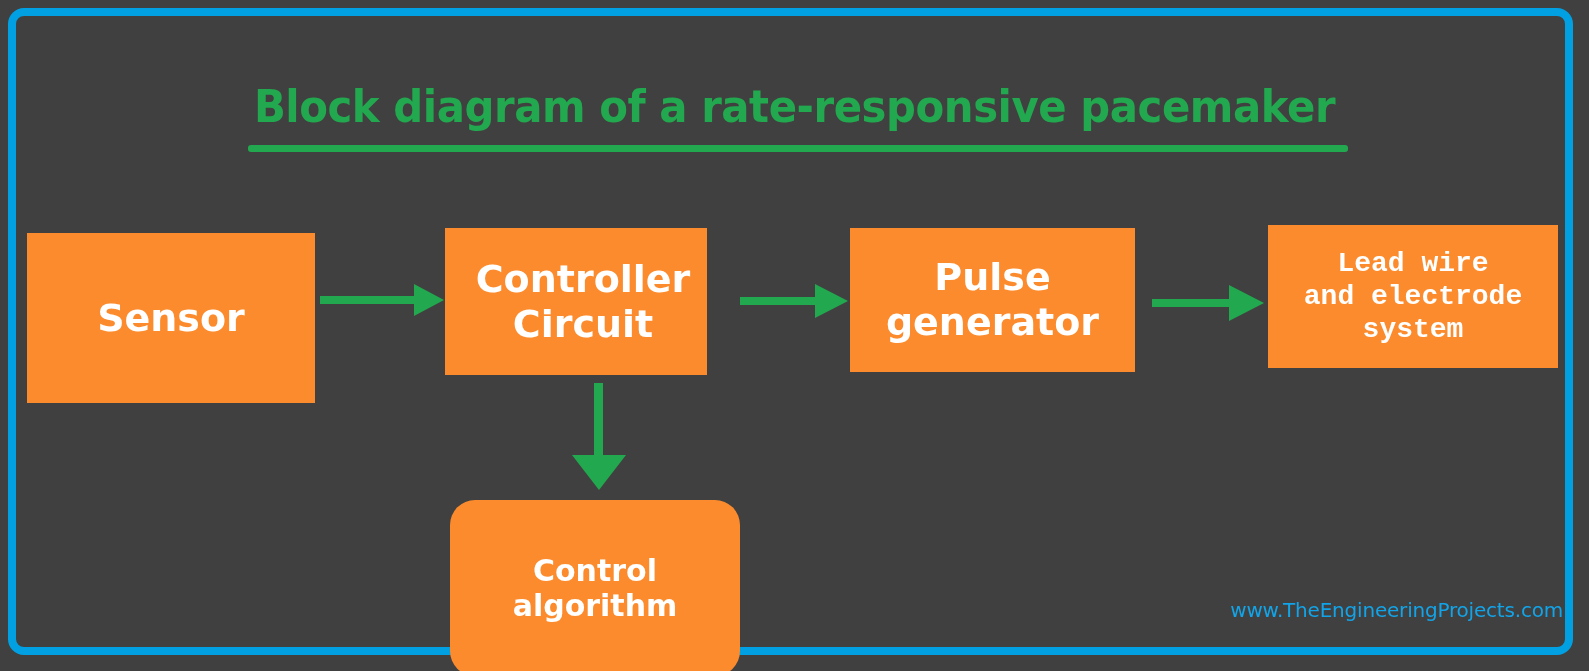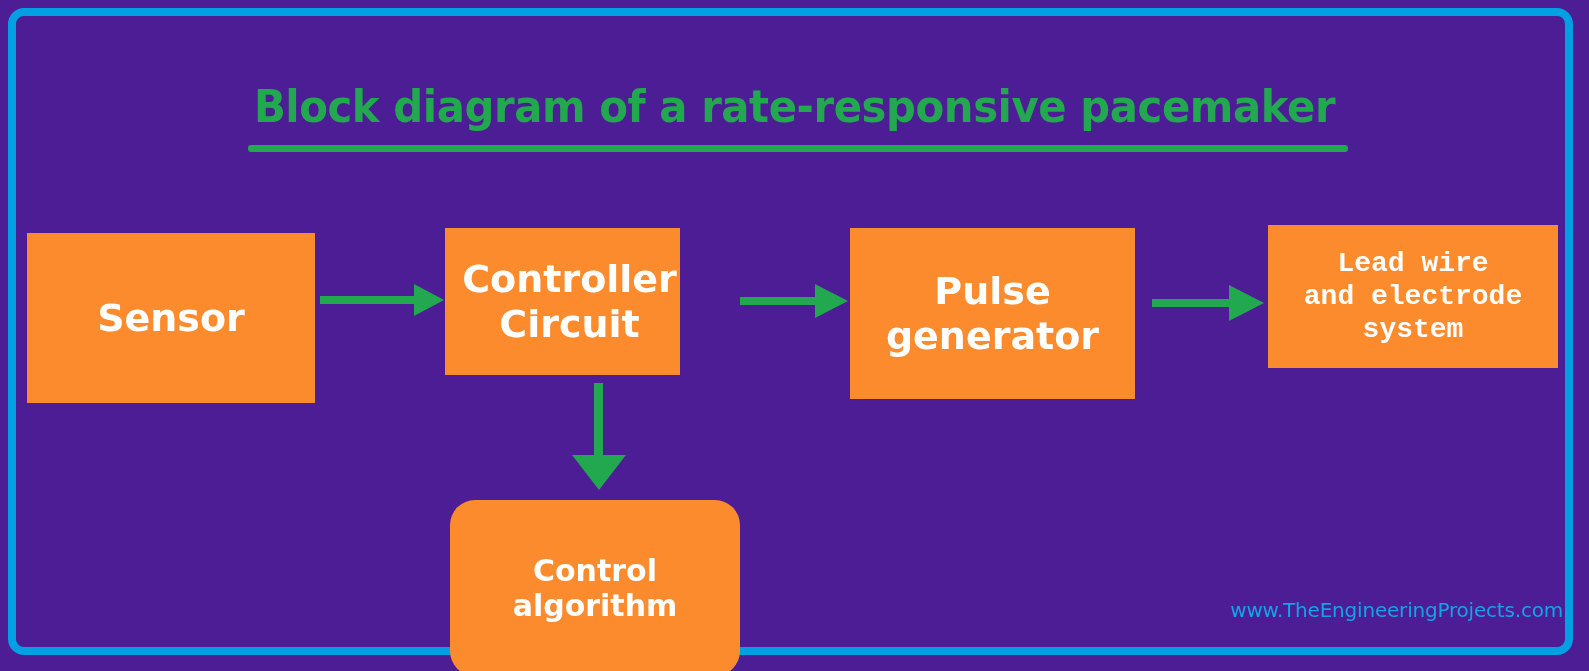--- a/index.html
+++ b/index.html
@@ -7,21 +7,21 @@
     padding: 0;
     background: #ffffff;
   }
   body {
     font-family: "DejaVu Sans", sans-serif;
   }
   #canvas {
     position: relative;
     width: 1589px;
     height: 671px;
-    background: #4c1d95;
+    background: #404040;
     overflow: hidden;
   }
   
   #frame {
     position: absolute;
     left: 8px;
     top: 8px;
     width: 1565px;
     height: 647px;
     border: 8px solid #00a0e3;
@@ -66,22 +66,22 @@
     text-align: center;
     line-height: 1.18;
     box-sizing: border-box;
     padding: 2px 6px;
   }
   .block .blabel {
     display: block;
     white-space: pre-line;
   }
   #block-sensor      { left: 27px;   top: 233px; width: 288px; height: 170px; font-size: 38px; }
-  #block-controller  { left: 445px;  top: 228px; width: 235px; height: 147px; font-size: 38px; padding-left: 20px; }
-  #block-pulse       { left: 850px;  top: 228px; width: 285px; height: 171px; font-size: 38px; }
+  #block-controller  { left: 445px;  top: 228px; width: 262px; height: 147px; font-size: 38px; padding-left: 20px; }
+  #block-pulse       { left: 850px;  top: 228px; width: 285px; height: 144px; font-size: 38px; }
   #block-lead        { left: 1268px; top: 225px; width: 290px; height: 143px; font-size: 28px; font-family: Liberation Mono, monospace; }
   #block-control-alg { left: 450px;  top: 500px; width: 290px; height: 176px; font-size: 30px; border-radius: 25px; }
   
   .arrow-h {
     position: absolute;
     height: 40px;
     display: block;
   }
   .arrow-v {
     position: absolute;

